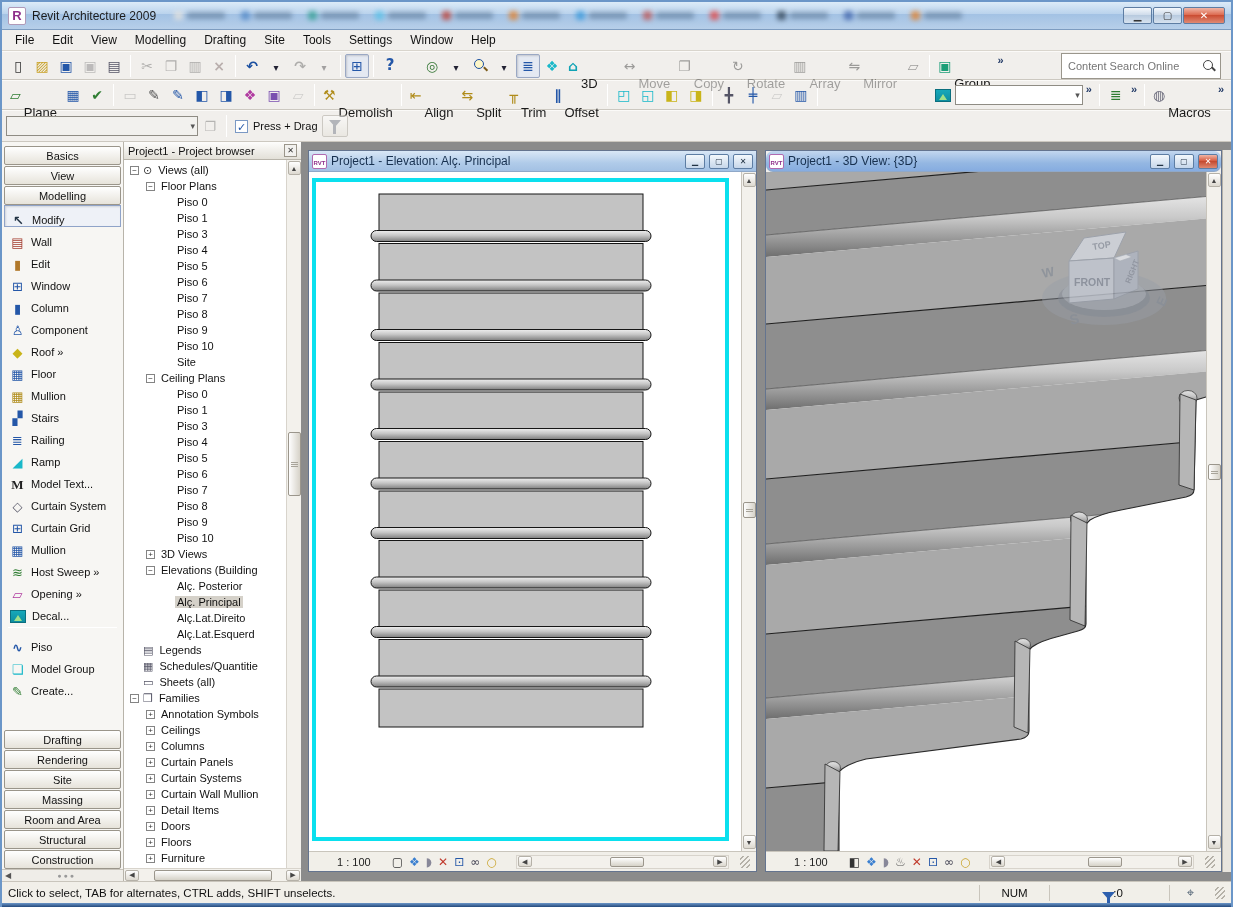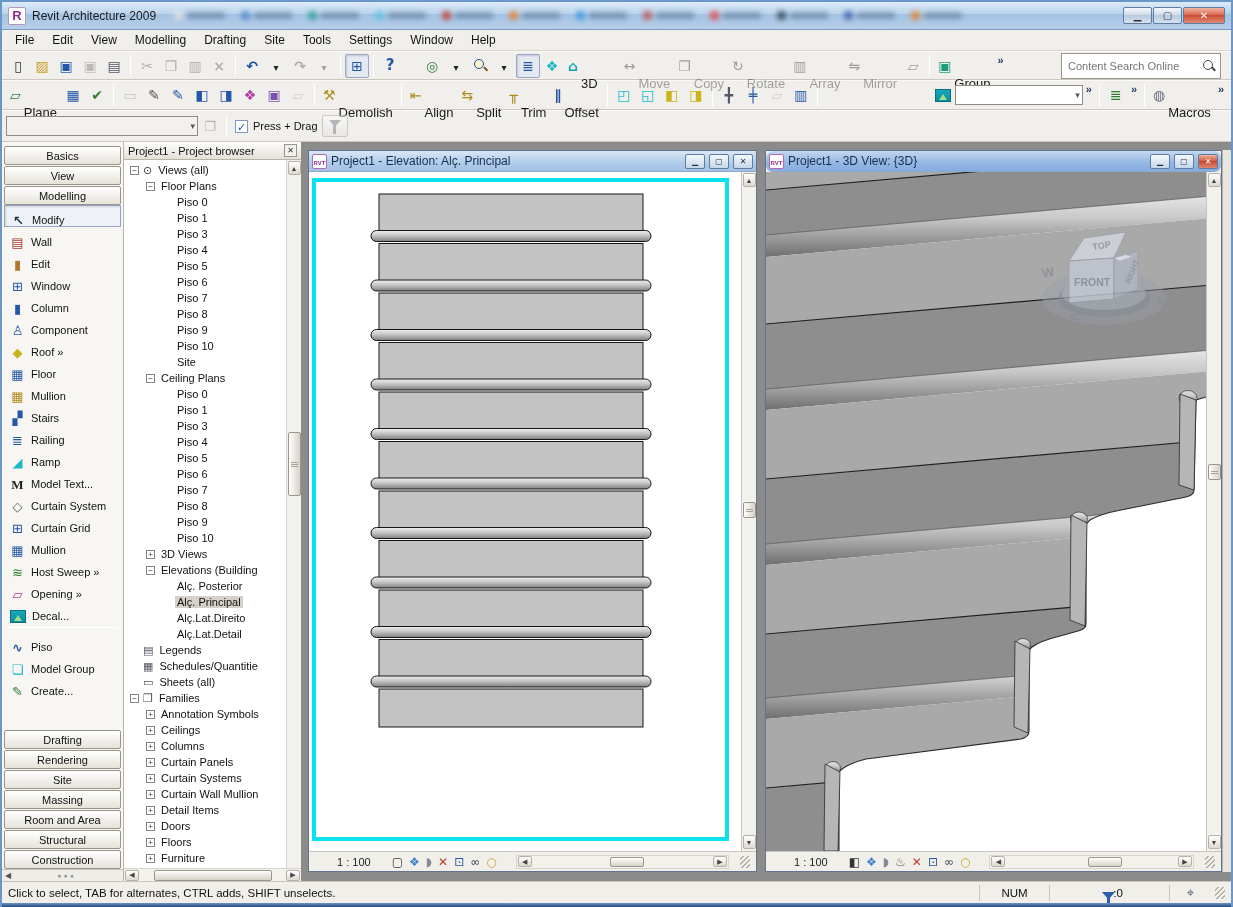--- a/index.html
+++ b/index.html
@@ -730,21 +730,21 @@
             <div class="trow" style="padding-left: 51px;">
               <span class="tlab">Alç. Posterior</span>
             </div>
             <div class="trow" style="padding-left: 51px;">
               <span class="tlab sel">Alç. Principal</span>
             </div>
             <div class="trow" style="padding-left: 51px;">
               <span class="tlab">Alç.Lat.Direito</span>
             </div>
             <div class="trow" style="padding-left: 51px;">
-              <span class="tlab">Alç.Lat.Detail</span>
+              <span class="tlab">Alç.Lat.Esquerd</span>
             </div>
             <div class="trow" style="padding-left: 19px;">
               <span class="ticon-t" data-icon="legends"></span>
               <span class="tlab">Legends</span>
             </div>
             <div class="trow" style="padding-left: 19px;">
               <span class="ticon-t" data-icon="schedules"></span>
               <span class="tlab">Schedules/Quantitie</span>
             </div>
             <div class="trow" style="padding-left: 19px;">

